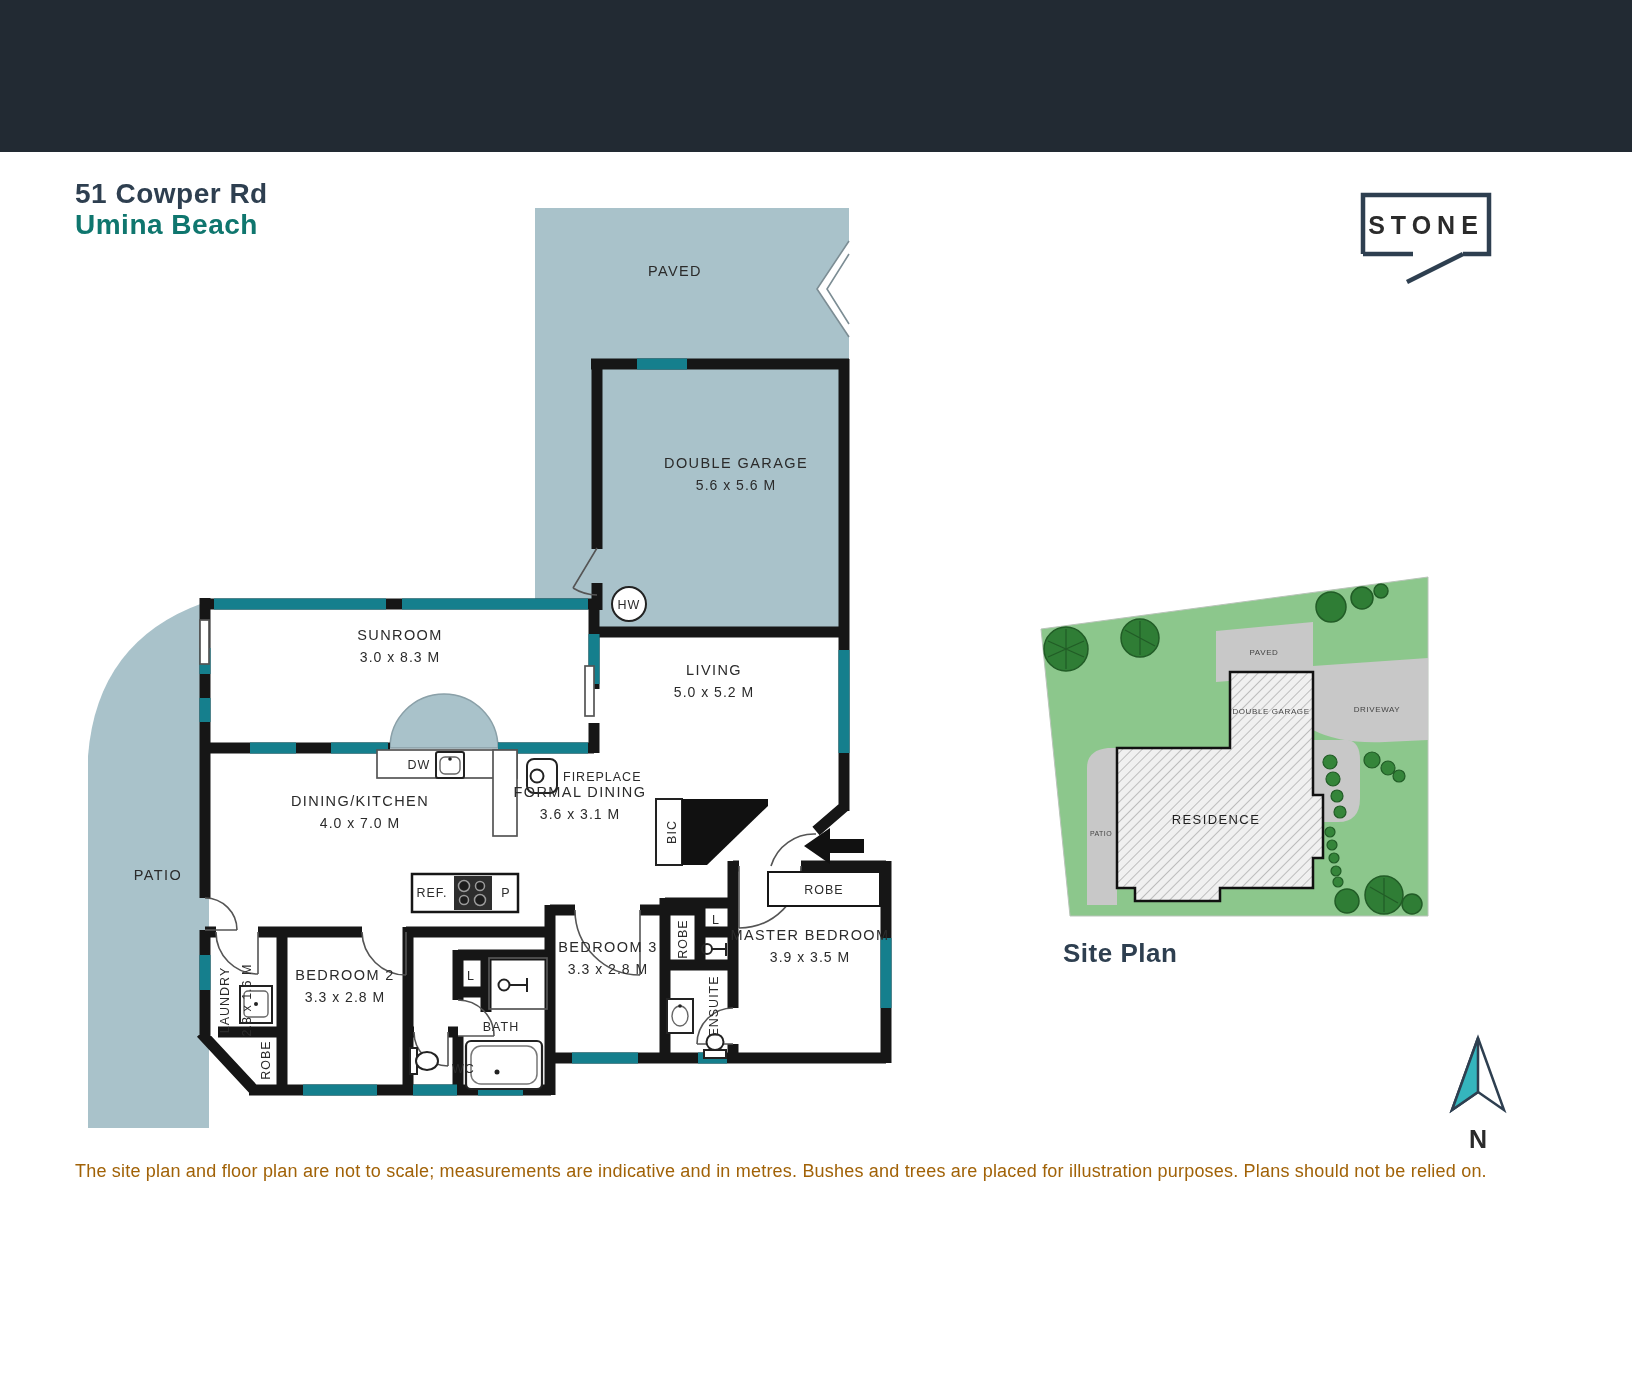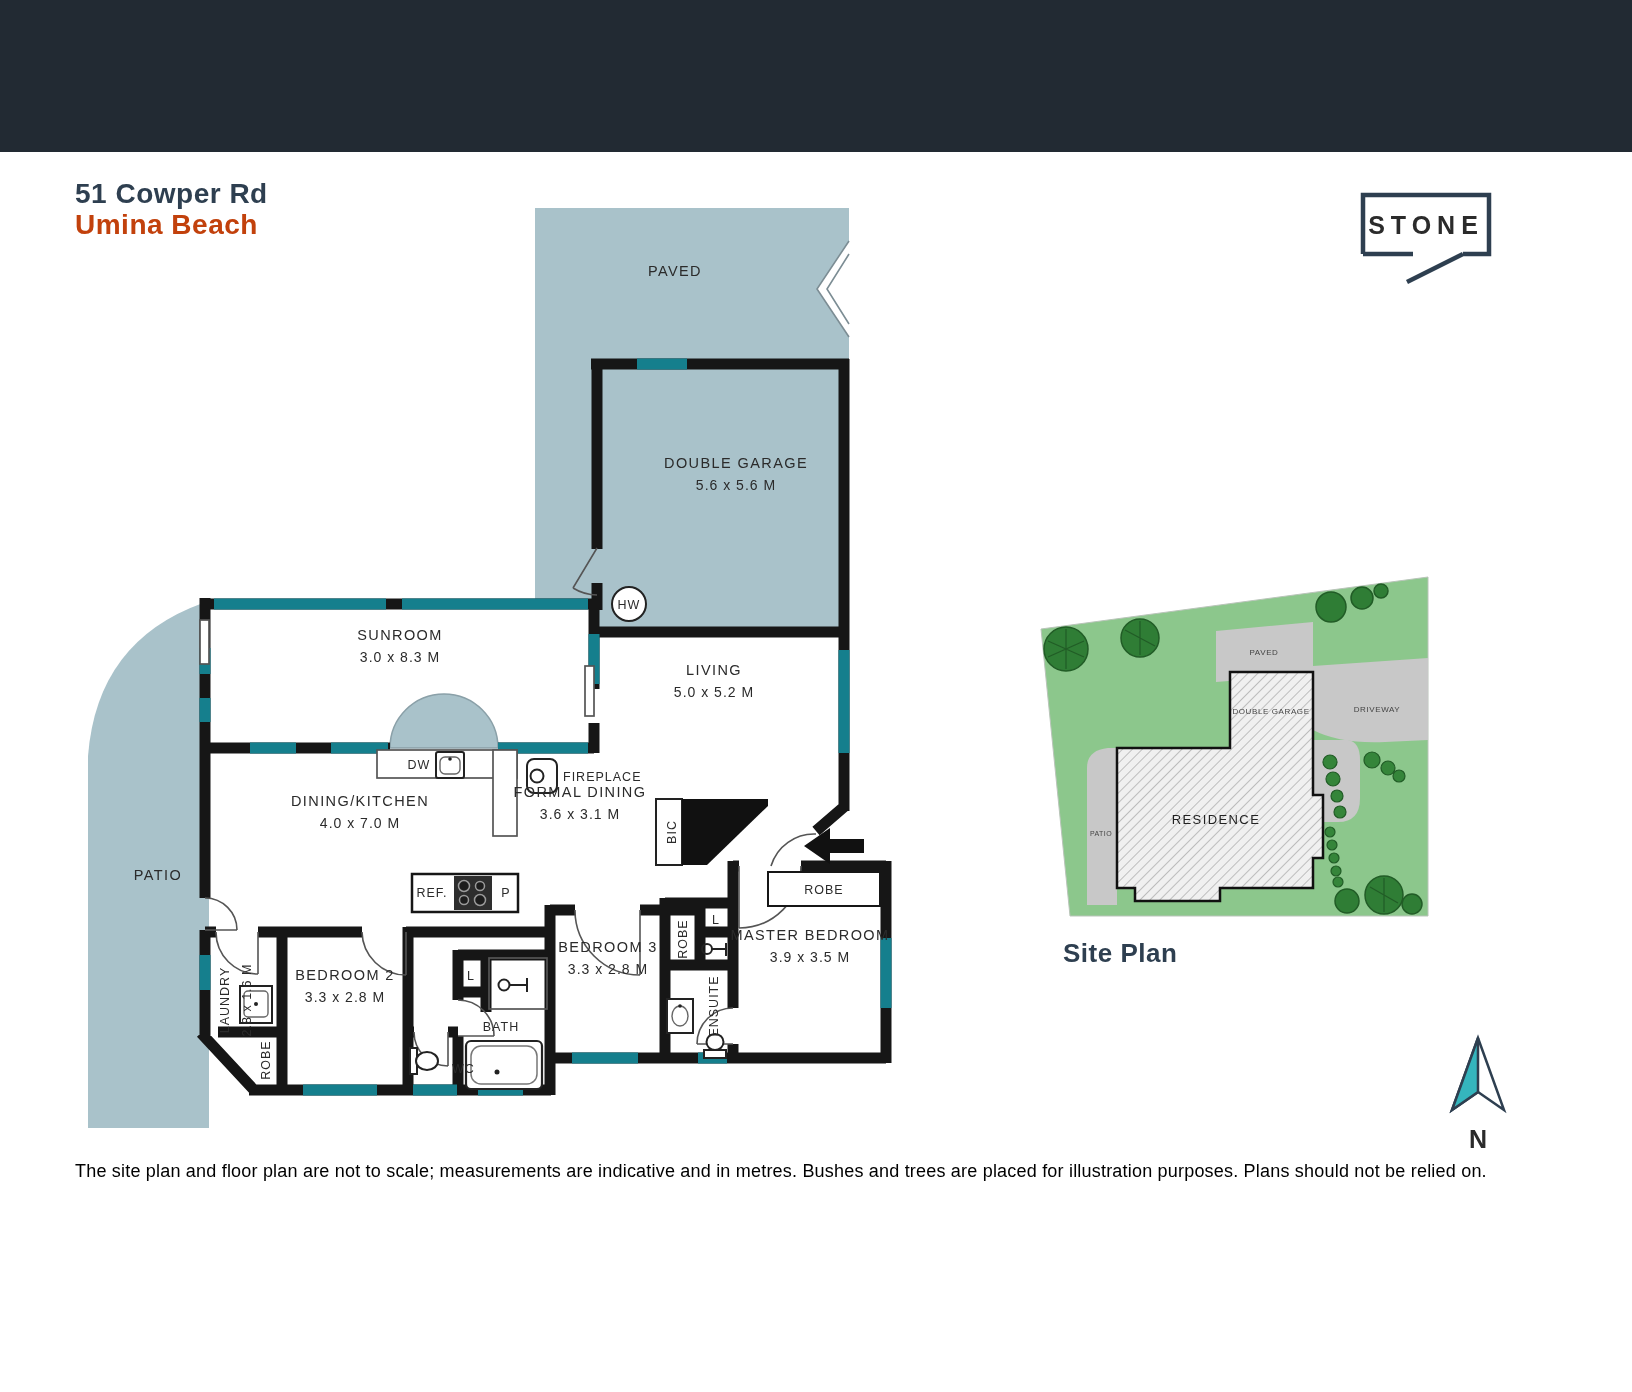--- a/index.html
+++ b/index.html
@@ -3,22 +3,22 @@
 <meta charset="utf-8">
 <style>
   html,body{margin:0;padding:0;background:#fff;}
   .page{position:relative;width:1632px;height:1236px;background:#ffffff;overflow:hidden;
         font-family:"Liberation Sans",sans-serif;}
   .bar{position:absolute;left:0;width:100%;background:#222a33;}
   .bar-top{top:0;height:152px;}
   .bar-bottom{top:1240px;height:152px;}
   .title{position:absolute;left:75px;top:178px;line-height:31px;}
   .title .l1{font-size:28px;font-weight:bold;color:#2e3f50;letter-spacing:.5px;}
-  .title .l2{font-size:28px;font-weight:bold;color:#c2410c;letter-spacing:.5px;}
-  .disclaimer{position:absolute;left:75px;top:1158px;color:#000000;font-size:18px;line-height:27px;
+  .title .l2{font-size:28px;font-weight:bold;color:#0f766e;letter-spacing:.5px;}
+  .disclaimer{position:absolute;left:75px;top:1158px;color:#a16207;font-size:18px;line-height:27px;
               letter-spacing:.2px;white-space:nowrap;text-align:right;}
   svg text{font-family:"Liberation Sans",sans-serif;fill:#2b2b2b;}
   svg .room{font-size:14.5px;letter-spacing:1.4px;}
   svg .dims{font-size:14px;letter-spacing:1px;}
   svg .small{font-size:12.5px;letter-spacing:1px;}
   svg .tiny{font-size:8px;letter-spacing:.6px;fill:#444;}
   svg .wall{stroke:#161616;stroke-width:11;fill:none;}
   svg .win{stroke:#157f8d;stroke-width:11;fill:none;}
   svg .thin{stroke:#555;stroke-width:1.7;fill:#fff;}
   svg .fix{stroke:#222;stroke-width:2;fill:#fff;}

